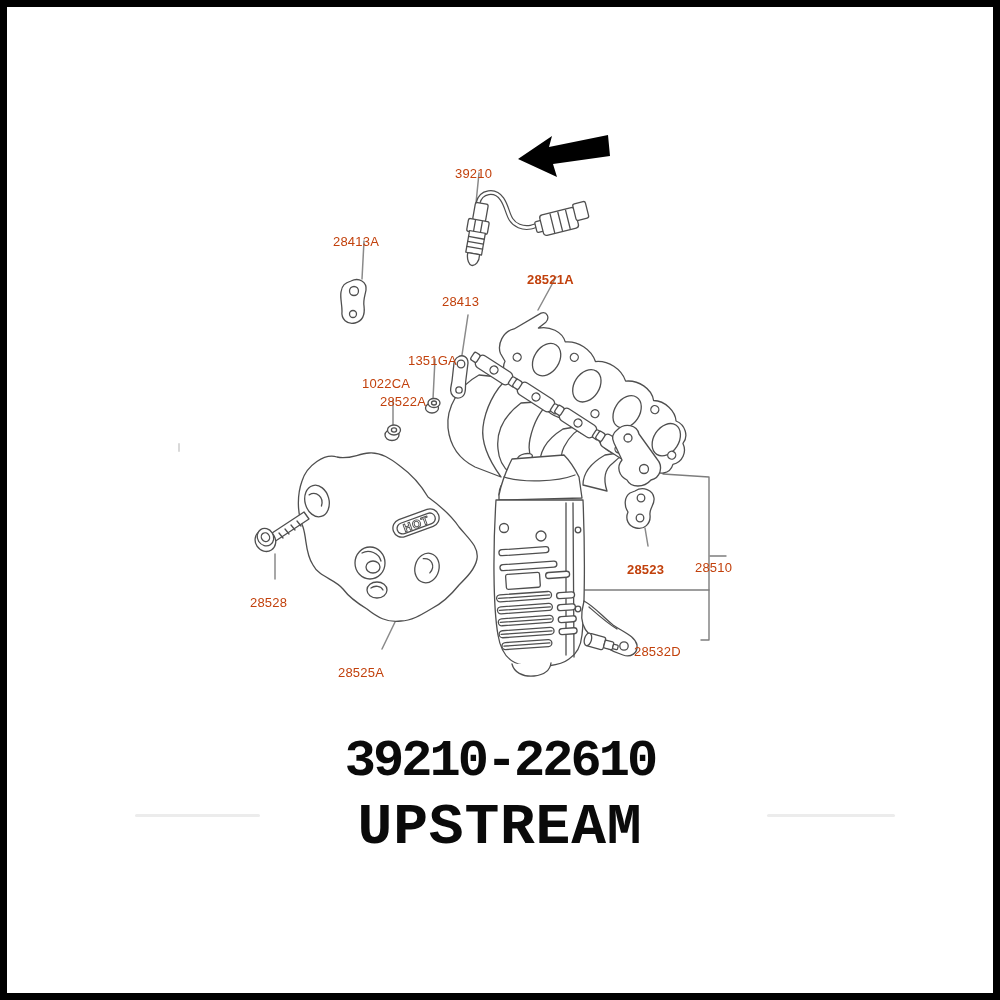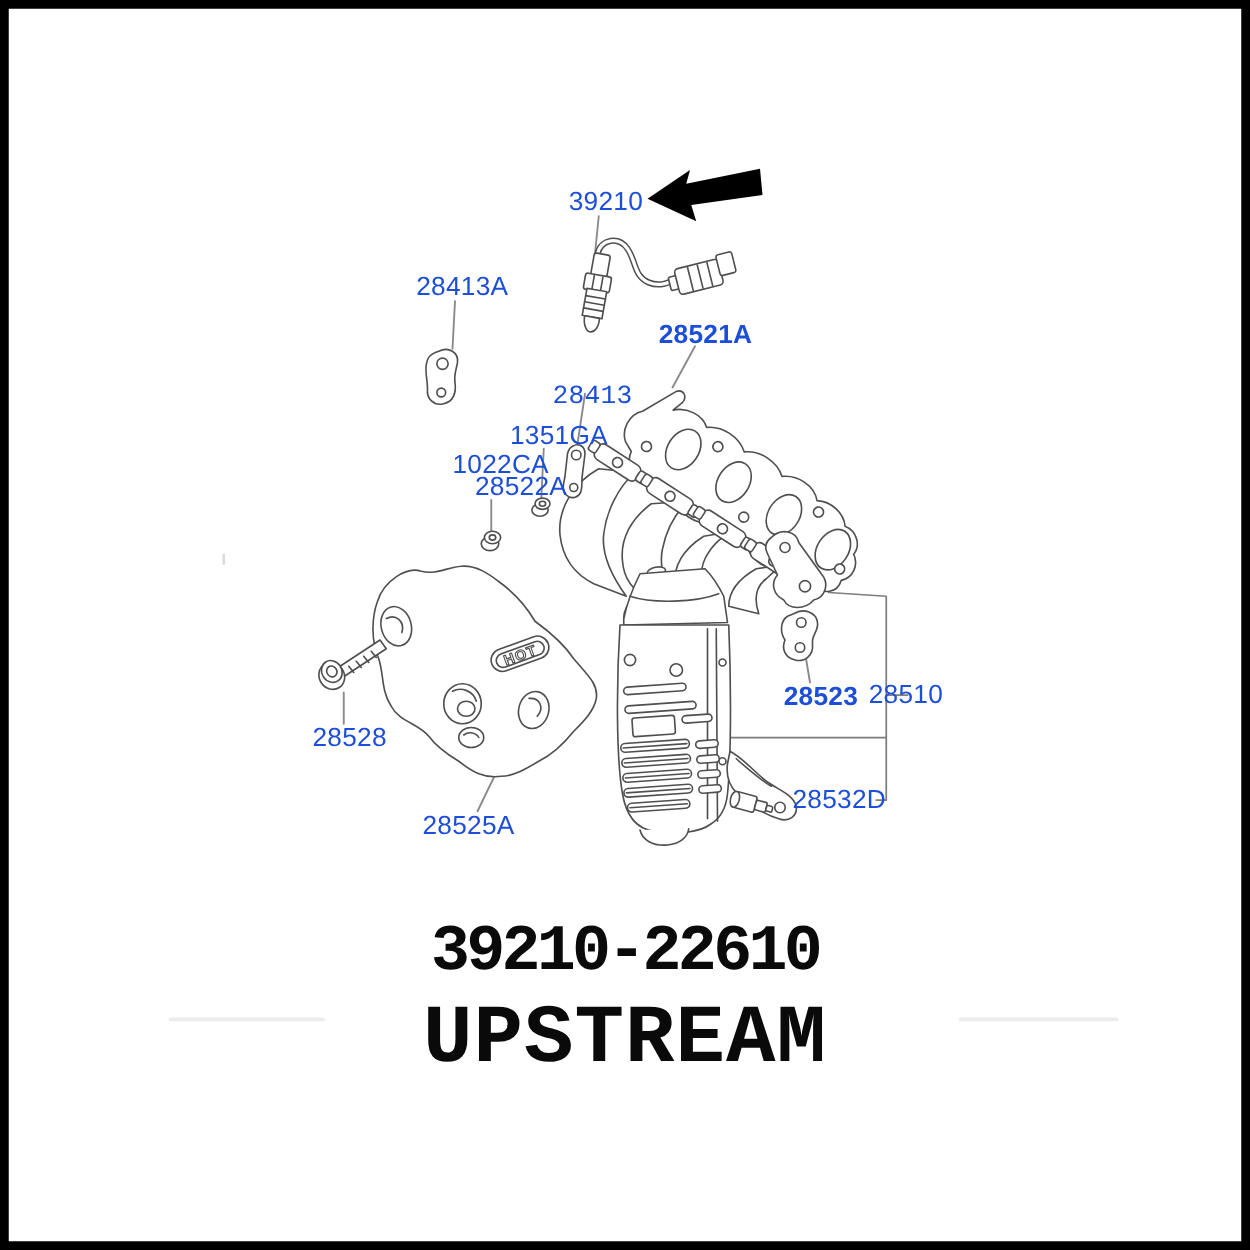--- a/index.html
+++ b/index.html
@@ -14,30 +14,30 @@
     width:1000px;height:1000px;
     box-sizing:border-box;
     border:7px solid #000000;
     background:#ffffff;
     overflow:hidden;
   }
   .diagram-svg{position:absolute;left:0;top:0;width:1000px;height:1000px;z-index:1;}
   .part-label{
     position:absolute;z-index:3;
     font-family:"Liberation Sans", sans-serif;
-    font-size:21px;letter-spacing:0.2px;
-    color:#1d4ed8;white-space:nowrap;line-height:1;
+    font-size:13px;letter-spacing:0.2px;
+    color:#c2410c;white-space:nowrap;line-height:1;margin-top:16px;
   }
   .caption{
     position:absolute;left:0;width:100%;text-align:center;z-index:3;
     font-family:"Liberation Mono", monospace;
     font-weight:bold;color:#0a0a0a;line-height:1;white-space:nowrap;
   }
   .caption-code{top:729px;font-size:52px;letter-spacing:-3px;}
-  .caption-pos{top:792px;font-size:66px;letter-spacing:0.8px;}
+  .caption-pos{top:792px;font-size:58px;letter-spacing:0.8px;}
   .scan-artifact{position:absolute;z-index:2;background:#ececec;border-radius:2px;}
 </style>
 </head>
 <body>
 
 <div class="page">
 
   <div class="scan-artifact" style="left:128px;top:807px;width:125px;height:3px;"></div>
   <div class="scan-artifact" style="left:760px;top:807px;width:128px;height:3px;"></div>
   <div class="scan-artifact" style="left:171px;top:436px;width:2px;height:9px;background:#d9d9d9;"></div>
@@ -272,21 +272,21 @@
         </g>
       </g>
 
       <polygon points="511,152 545,129 542,140 601,128 603,149 546,157 550,170" fill="#000000" stroke="none"></polygon>
     </g>
   </svg>
 
   <div class="part-label" style="left:448px;top:144px;">39210</div>
   <div class="part-label" style="left:326px;top:212px;">28413A</div>
   <div class="part-label" style="left:520px;top:250px;font-weight:bold;">28521A</div>
-  <div class="part-label" style="left:435px;top:300px;font-family:Liberation Mono, monospace;">28413</div>
+  <div class="part-label" style="left:435px;top:272px;">28413</div>
   <div class="part-label" style="left:401px;top:331px;">1351GA</div>
   <div class="part-label" style="left:355px;top:354px;">1022CA</div>
   <div class="part-label" style="left:373px;top:372px;">28522A</div>
   <div class="part-label" style="left:620px;top:540px;font-weight:bold;">28523</div>
   <div class="part-label" style="left:688px;top:538px;">28510</div>
   <div class="part-label" style="left:627px;top:622px;">28532D</div>
   <div class="part-label" style="left:243px;top:573px;">28528</div>
   <div class="part-label" style="left:331px;top:643px;">28525A</div>
 
   <div class="caption caption-code">39210-22610</div>

